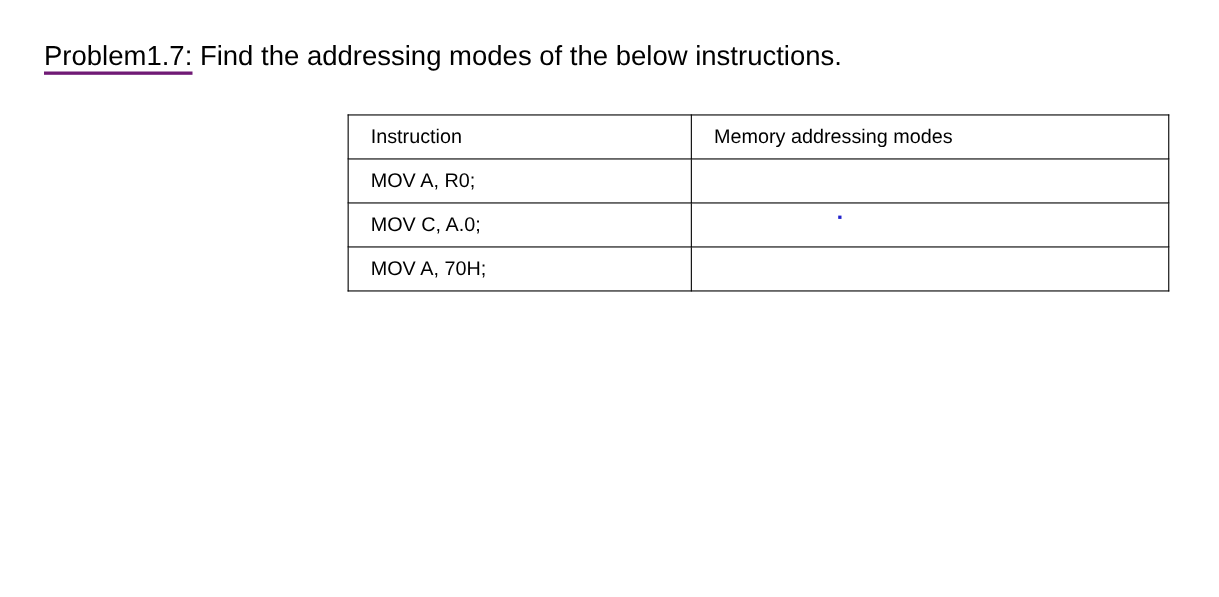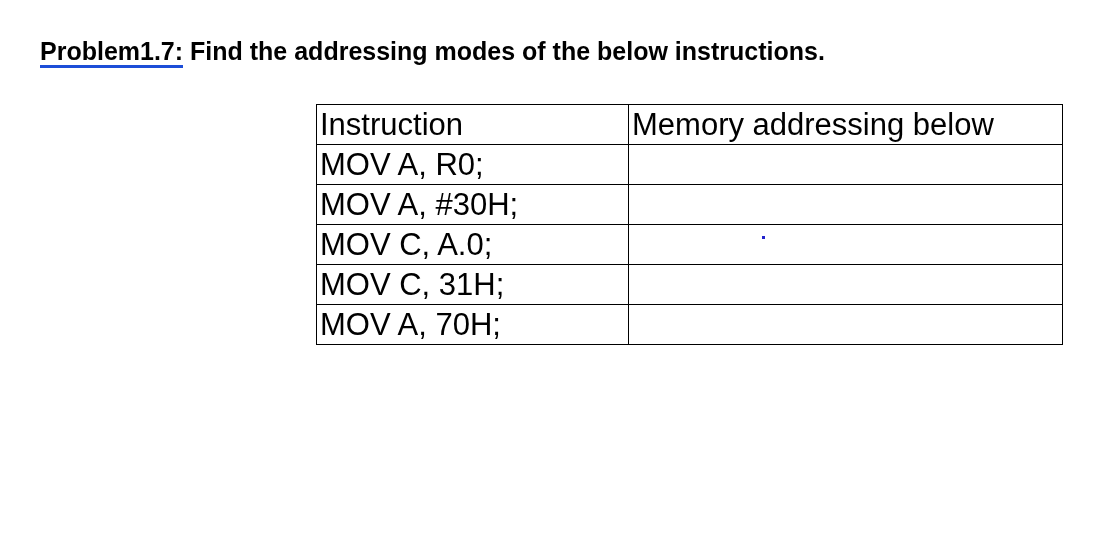--- a/index.html
+++ b/index.html
@@ -21,44 +21,44 @@
   .problem-heading {
     position: absolute;
     left: 40px;
     top: 36px;
     font-size: 25px;
     line-height: 30px;
     white-space: nowrap;
     color: #000000;
   }
   .problem-label {
-    font-weight: bold;
-    border-bottom: 3px solid #1d4ed8;
+    font-weight: normal;
+    border-bottom: 3px solid #701a75;
     padding-bottom: 1px;
     display: inline-block;
     line-height: 26px;
   }
   .problem-body {
-    font-weight: bold;
+    font-weight: normal;
   }
 
   
   .mode-table {
     position: absolute;
     left: 316px;
     top: 104px;
     width: 746px;
     border-collapse: collapse;
     table-layout: fixed;
   }
   .mode-table td {
     border: 1px solid #000000;
     height: 39px;
-    padding: 0 0 0 3px;
-    font-size: 31px;
+    padding: 0 0 0 20px;
+    font-size: 18px;
     line-height: 39px;
     vertical-align: middle;
     white-space: nowrap;
     color: #000000;
   }
   .col-instruction { width: 312px; }
   .col-mode        { width: 434px; }
 
   
   .mode-cell { position: relative; }
@@ -79,38 +79,30 @@
 </div>
 
 <table class="mode-table">
   <colgroup>
     <col class="col-instruction">
     <col class="col-mode">
   </colgroup>
   <tbody>
     <tr>
       <td>Instruction</td>
-      <td>Memory addressing below</td>
+      <td>Memory addressing modes</td>
     </tr>
     <tr>
       <td>MOV A, R0;</td>
-      <td class="mode-cell"></td>
-    </tr>
-    <tr>
-      <td>MOV A, #30H;</td>
       <td class="mode-cell"></td>
     </tr>
     <tr>
       <td>MOV C, A.0;</td>
       <td class="mode-cell">
         <span class="stray-dot"></span>
       </td>
     </tr>
     <tr>
-      <td>MOV C, 31H;</td>
-      <td class="mode-cell"></td>
-    </tr>
-    <tr>
       <td>MOV A, 70H;</td>
       <td class="mode-cell"></td>
     </tr>
   </tbody>
 </table>
 
 </body></html>

